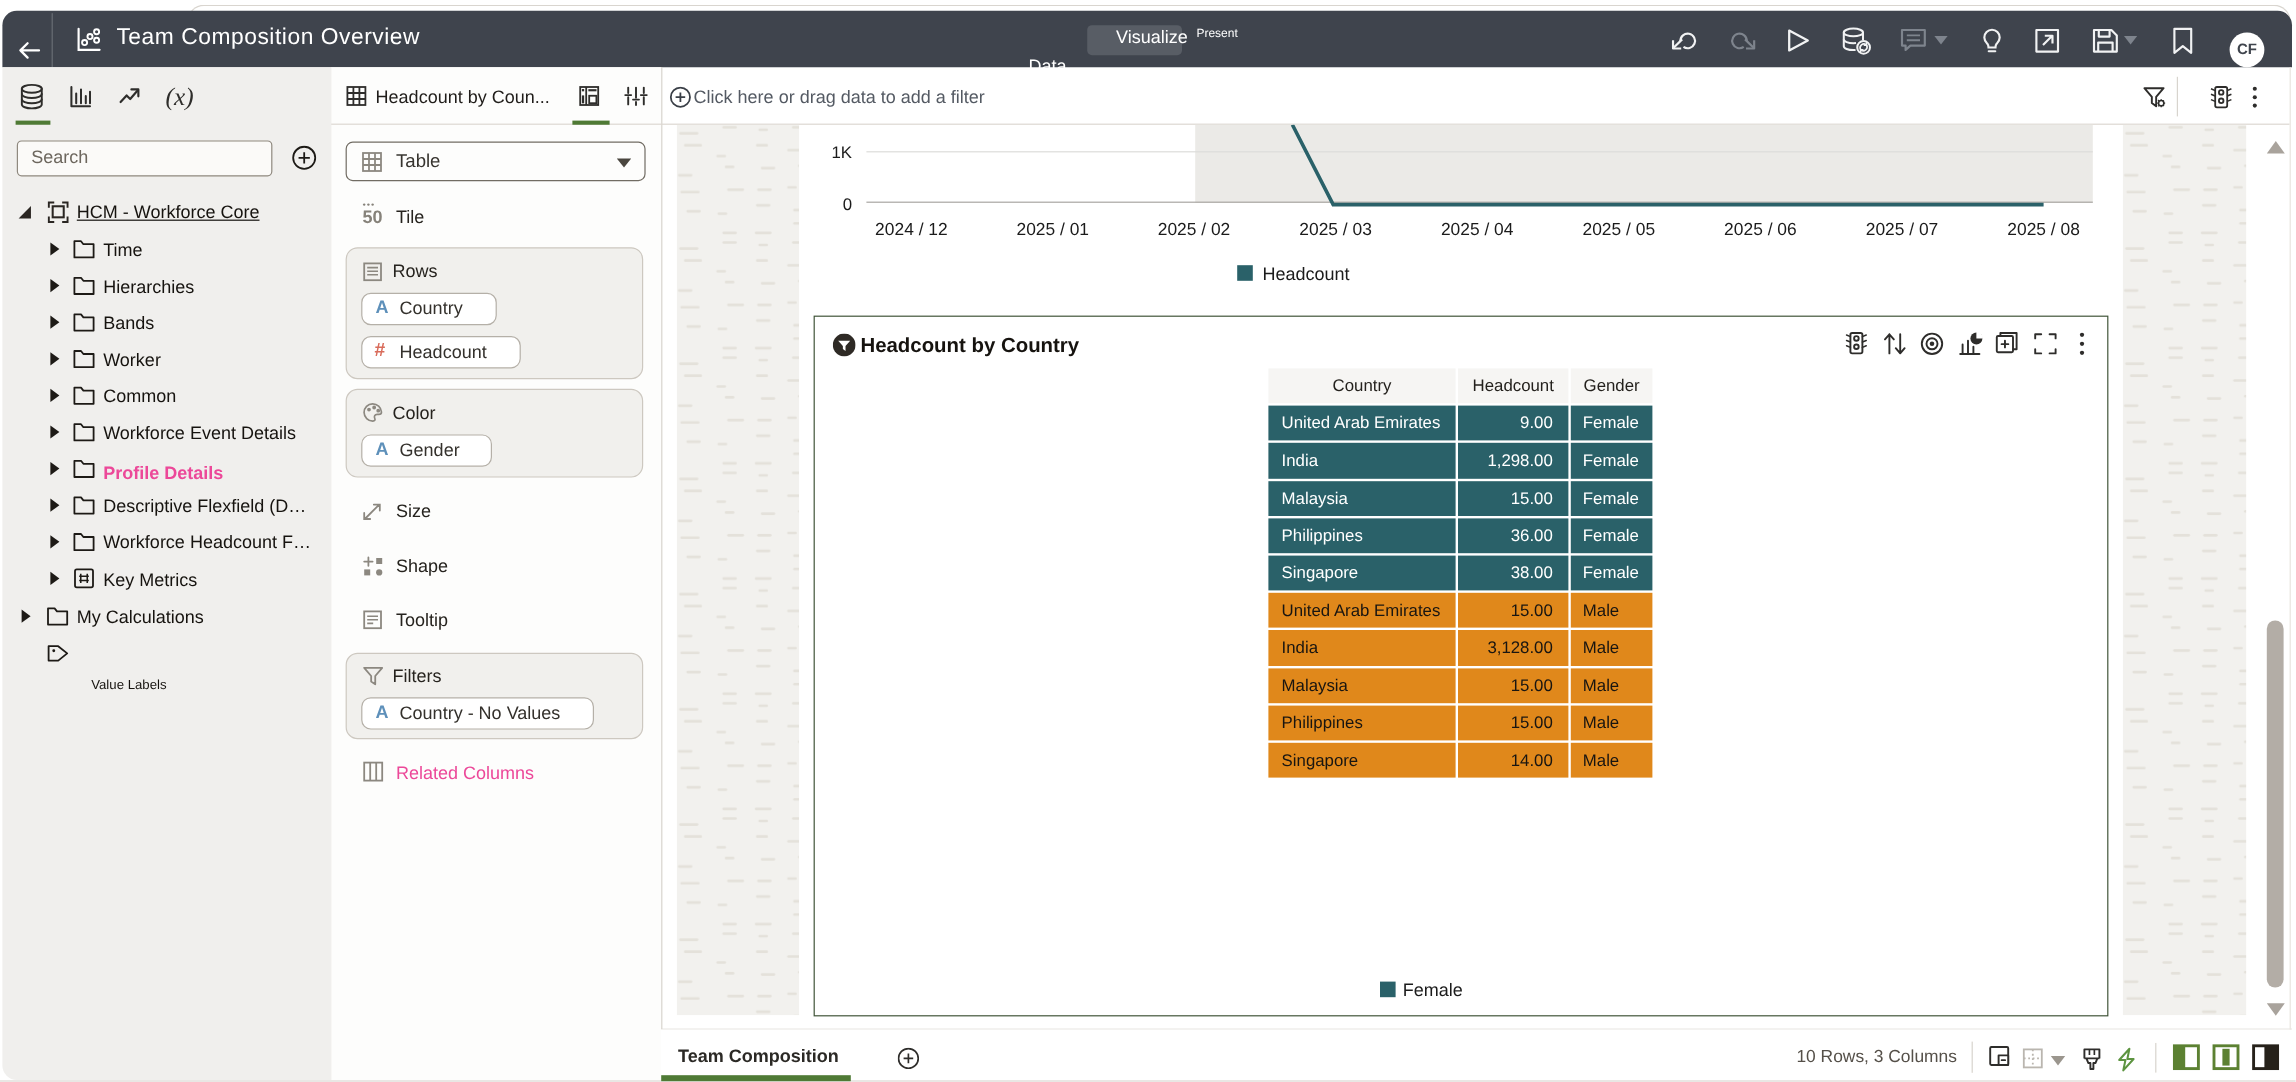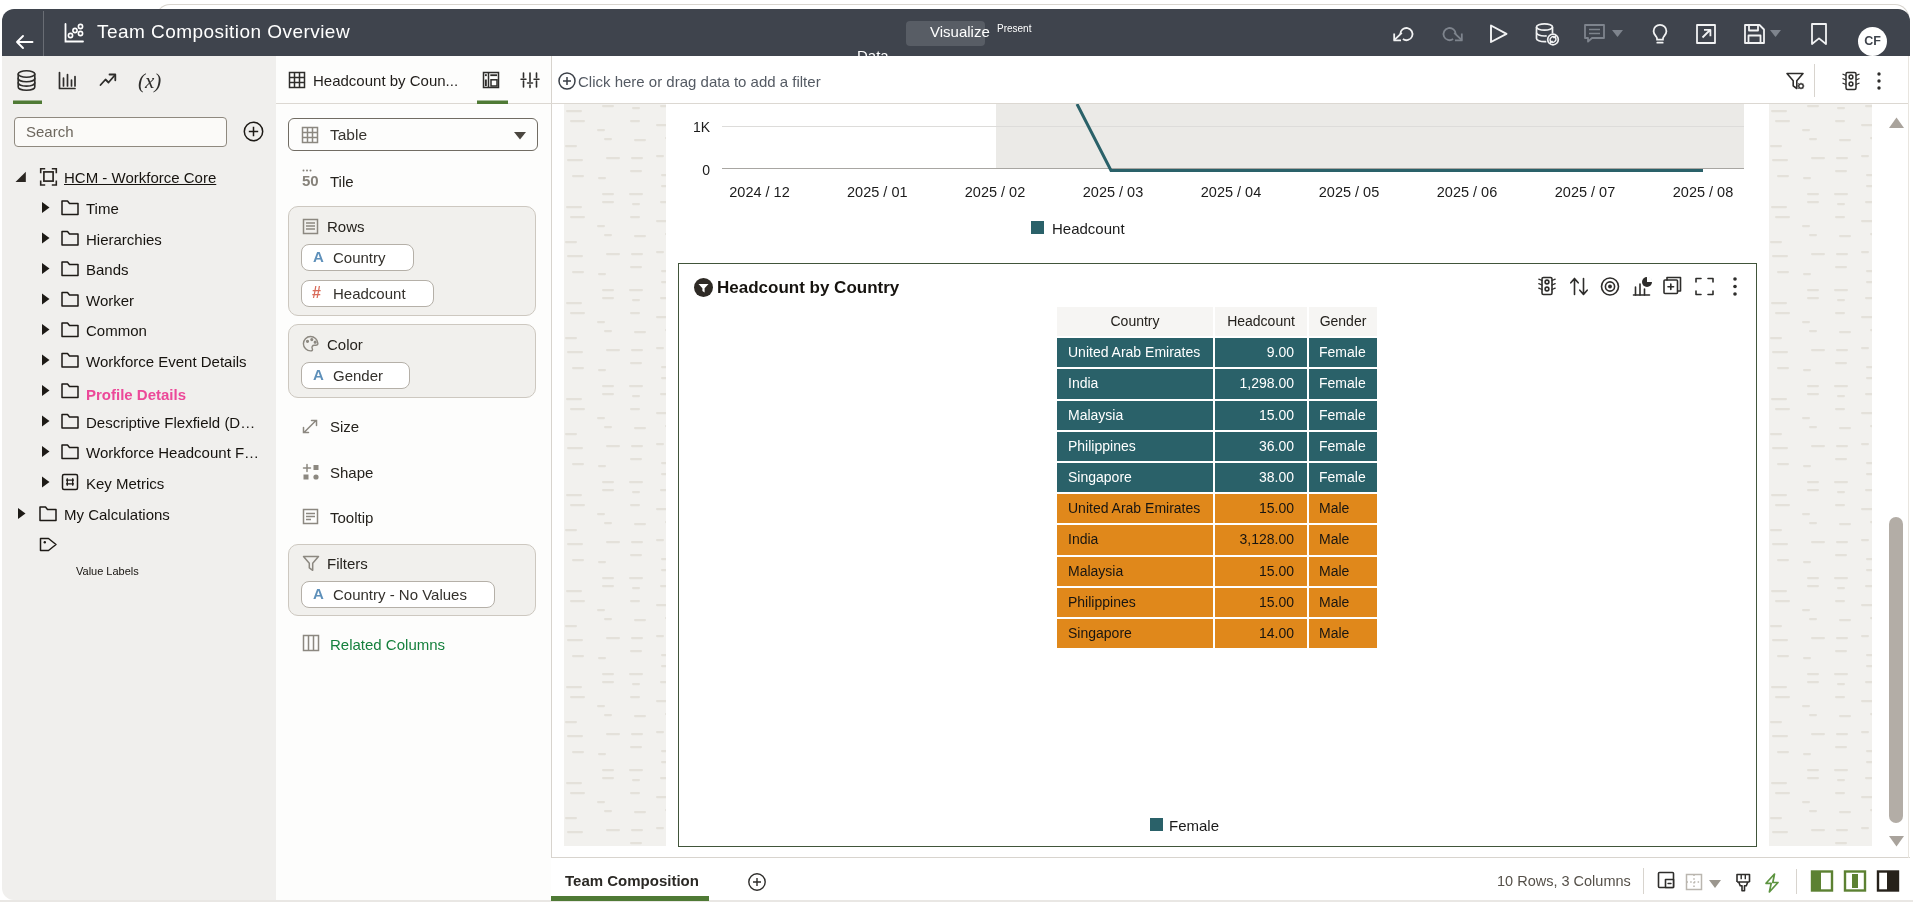--- a/index.html
+++ b/index.html
@@ -243,21 +243,21 @@
 <div class="abs" style="left:288px; top:206px; width:248px; height:110px; background:#f1f0ed; border:1px solid #cdc8c0; border-radius:10px;"></div>
 <div class="abs" style="left:327px; top:218px; font-size:15px; color:#26231e;">Rows</div>
 <div class="abs" style="left:288px; top:324px; width:248px; height:74px; background:#f1f0ed; border:1px solid #cdc8c0; border-radius:10px;"></div>
 <div class="abs" style="left:327px; top:335.5px; font-size:15px; color:#26231e;">Color</div>
 <div class="abs" style="left:288px; top:544px; width:248px; height:72px; background:#f1f0ed; border:1px solid #cdc8c0; border-radius:10px;"></div>
 <div class="abs" style="left:327px; top:555px; font-size:15px; color:#26231e;">Filters</div>
 <div class="abs" style="left:330px; top:173px; font-size:15px; color:#26231e;">Tile</div>
 <div class="abs" style="left:330px; top:417.5px; font-size:15px; color:#26231e;">Size</div>
 <div class="abs" style="left:330px; top:463.5px; font-size:15px; color:#26231e;">Shape</div>
 <div class="abs" style="left:330px; top:509px; font-size:15px; color:#26231e;">Tooltip</div>
-<div class="abs" style="left:330px; top:635.5px; font-size:15px; color:#15803d;">Related Columns</div>
+<div class="abs" style="left:330px; top:635.5px; font-size:15px; color:#ec4899;">Related Columns</div>
 
 <div class="abs" style="left:301px; top:244px; width:113px; height:27px; background:#fff; border:1px solid #b5b0a8; border-radius:8px;">
   <span class="abs" style="left:11px; top:3px; font-size:15px; font-weight:bold; color:#5e90ba;">A</span>
   <span class="abs" style="left:31px; top:4px; font-size:15px; color:#34312c;">Country</span>
 </div>
 <div class="abs" style="left:301px; top:279.5px; width:133px; height:27px; background:#fff; border:1px solid #b5b0a8; border-radius:8px;">
   <span class="abs" style="left:10px; top:3px; font-size:16px; font-weight:bold; color:#d96c5b;">#</span>
   <span class="abs" style="left:31px; top:4px; font-size:15px; color:#34312c;">Headcount</span>
 </div>
 <div class="abs" style="left:301px; top:361.5px; width:109px; height:27px; background:#fff; border:1px solid #b5b0a8; border-radius:8px;">

